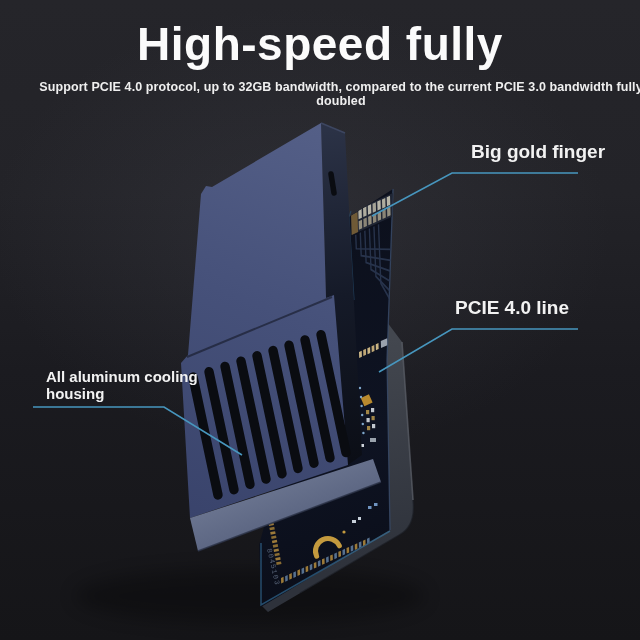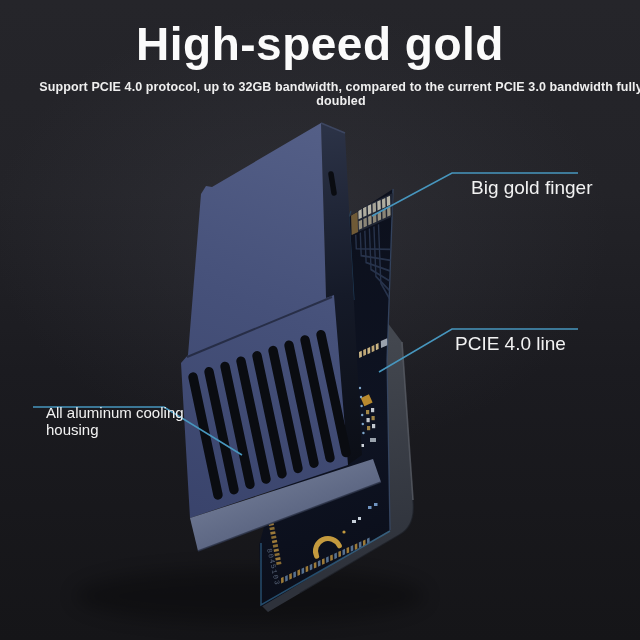--- a/index.html
+++ b/index.html
@@ -13,21 +13,21 @@
   .scene{position:absolute;left:0;top:0;width:640px;height:640px;}
   .page-title{
     position:absolute;left:0;top:18px;width:640px;text-align:center;
     color:#fbfbfb;font-size:46px;font-weight:600;letter-spacing:.5px;line-height:1.15;
   }
   .page-subtitle{
     position:absolute;left:0;top:80px;width:640px;text-align:center;
     color:#efefef;font-size:12.5px;font-weight:600;letter-spacing:.1px;padding-left:21px;
   }
   .callout-label{
-    position:absolute;color:#f2f2f2;font-weight:400;white-space:nowrap;margin-top:36px;
+    position:absolute;color:#f2f2f2;font-weight:700;white-space:nowrap;
   }
   .label-gold{left:471px;top:141px;font-size:19px;}
   .label-pcie{left:455px;top:297px;font-size:19px;}
   .label-housing{left:46px;top:368px;font-size:15px;line-height:17px;white-space:normal;width:160px;}
 </style>
 </head>
 <body>
 
 <div class="stage">
 
@@ -211,19 +211,19 @@
       <line x1="198" y1="551" x2="381" y2="482" stroke="#2c3347" stroke-width="1.6" opacity="0.8"></line>
     </g>
 
     <g fill="none" stroke="#4796be" stroke-width="1.6">
       <polyline points="372,216 452,173 578,173"></polyline>
       <polyline points="379,372 452,329 578,329"></polyline>
       <polyline points="33,407 164,407 242,455"></polyline>
     </g>
   </svg>
 
-  <div class="page-title">High-speed gold</div>
+  <div class="page-title">High-speed fully</div>
   <div class="page-subtitle">Support PCIE 4.0 protocol, up to 32GB bandwidth, compared to the current PCIE 3.0 bandwidth fully doubled</div>
 
   <div class="callout-label label-gold">Big gold finger</div>
   <div class="callout-label label-pcie">PCIE 4.0 line</div>
   <div class="callout-label label-housing">All aluminum cooling housing</div>
 </div>
 
 </body></html>

